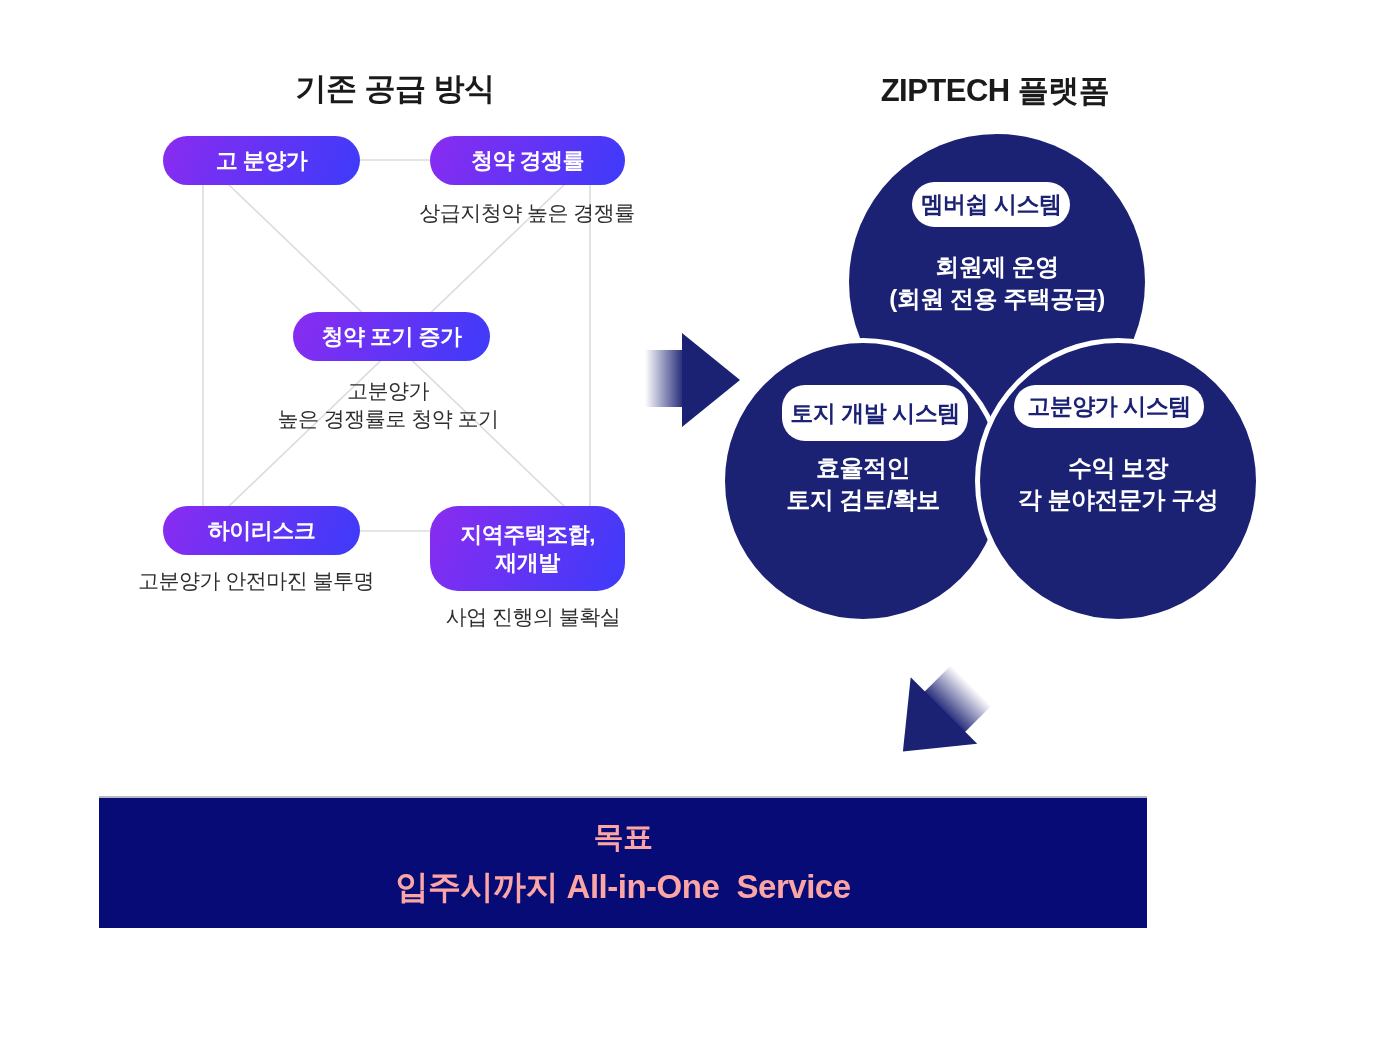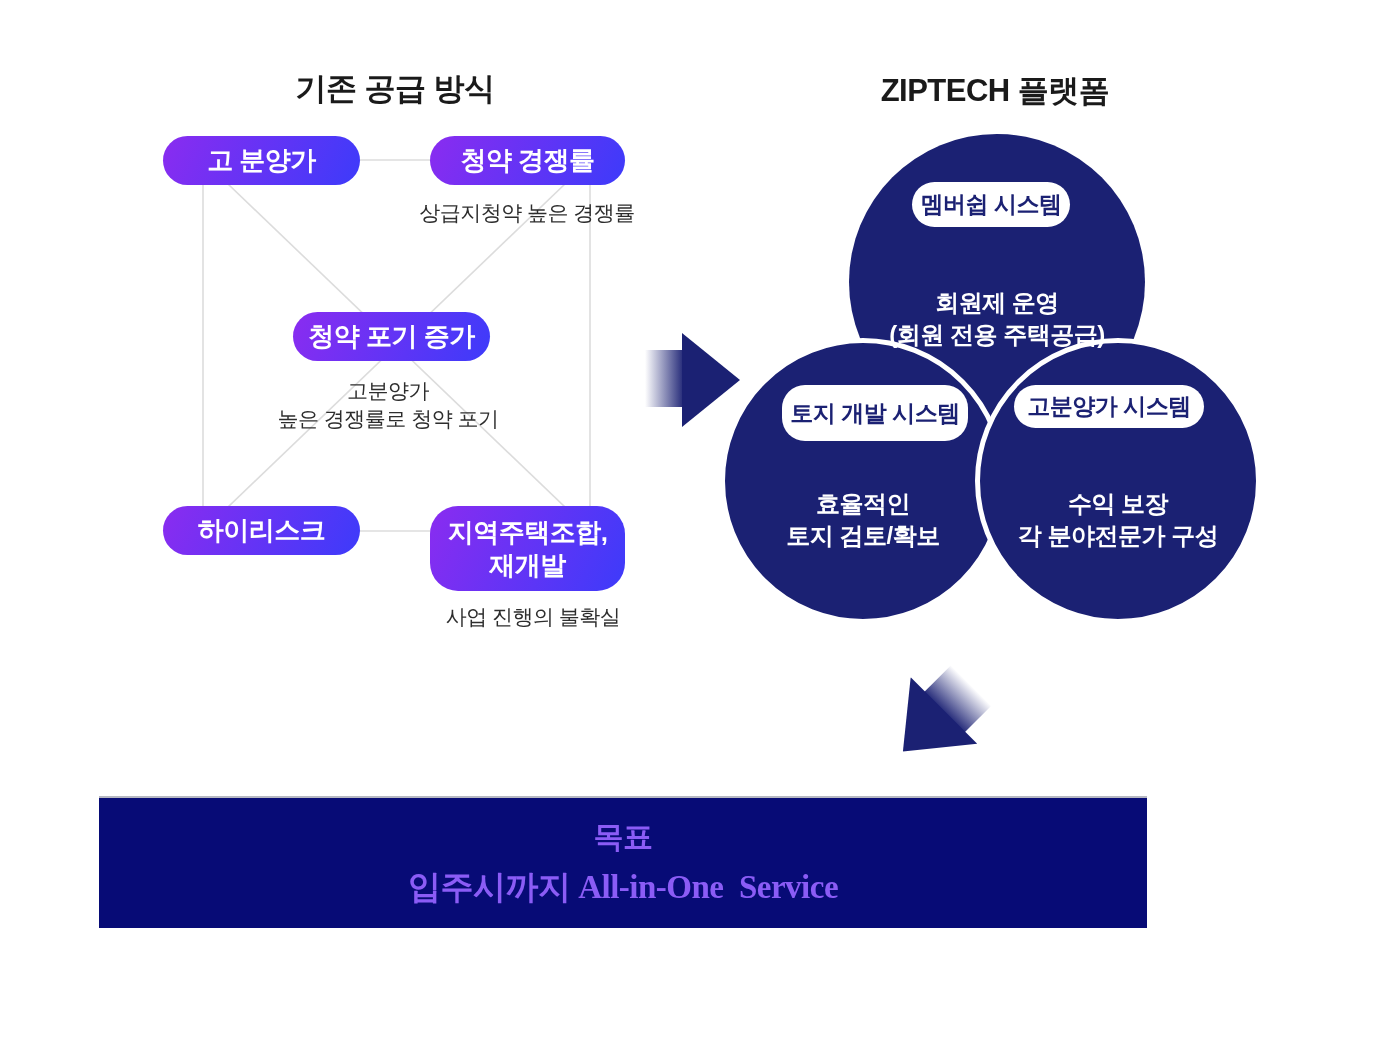--- a/index.html
+++ b/index.html
@@ -32,21 +32,21 @@
   .net{position:absolute;left:0;top:0;}
   .net line{stroke:var(--line-gray);stroke-width:1.6;}
   .pill{
     position:absolute;
     display:flex;
     align-items:center;
     justify-content:center;
     text-align:center;
     color:#ffffff;
     font-weight:700;
-    font-size:26px;
+    font-size:22px;
     line-height:1.25;
     border-radius:28px;
     white-space:pre-line;
     background:linear-gradient(115deg,var(--pill-grad-start) 0%,var(--pill-grad-end) 100%);
     letter-spacing:-0.5px;
   }
   .desc{
     position:absolute;
     text-align:center;
     font-size:21px;
@@ -77,40 +77,38 @@
   }
   .circle-text{
     position:absolute;
     text-align:center;
     color:#ffffff;
     font-weight:700;
     font-size:24px;
     line-height:1.32;
     letter-spacing:-0.5px;
     z-index:5;
-    margin-top:36px;
   }
   .circle-text span{display:block;}
   .arrow-svg{position:absolute;}
   .arrow-head{fill:var(--navy);}
   .stop-fade{stop-color:var(--navy);stop-opacity:0;}
   .stop-solid{stop-color:var(--navy);stop-opacity:1;}
   .goal-banner{
     position:absolute;
     left:99px;top:798px;
     width:1048px;height:130px;
     background:var(--banner-navy);
     box-shadow:0 -2px 0 #b6b8c2;
     display:flex;
     flex-direction:column;
     align-items:center;
     justify-content:center;
     gap:7px;
-    color:#8b5cf6;
-    font-family:Liberation Serif, serif;
+    color:#fca5a5;
   }
   .goal-title{font-size:30px;font-weight:800;letter-spacing:-0.5px;}
   .goal-subtitle{font-size:33px;font-weight:800;white-space:pre-wrap;letter-spacing:-0.5px;}
   .z2{z-index:2;}
 </style>
 </head>
 <body>
 
 <div class="stage">
 
@@ -128,20 +126,21 @@
   <div class="pill z2" style="left:163px;top:136px;width:197px;height:49px;">고 분양가</div>
   <div class="pill z2" style="left:430px;top:136px;width:195px;height:49px;">청약 경쟁률</div>
   <div class="pill z2" style="left:293px;top:312px;width:197px;height:49px;">청약 포기 증가</div>
   <div class="pill z2" style="left:163px;top:506px;width:197px;height:49px;">하이리스크</div>
   <div class="pill z2" style="left:430px;top:506px;width:195px;height:85px;">지역주택조합,
 재개발</div>
 
   <div class="desc z2" style="left:402px;top:199px;width:250px;">상급지청약 높은 경쟁률</div>
   <div class="desc z2" style="left:238px;top:377px;width:300px;">고분양가
 높은 경쟁률로 청약 포기</div>
+  <div class="desc z2" style="left:121px;top:567px;width:270px;">고분양가 안전마진 불투명</div>
   <div class="desc z2" style="left:418px;top:603px;width:230px;">사업 진행의 불확실</div>
 
   <svg class="arrow-svg" style="left:645px;top:333px;" width="95" height="94" viewBox="0 0 95 94" aria-hidden="true">
     <defs>
       <linearGradient id="tailGrad1" x1="0" y1="0" x2="1" y2="0">
         <stop offset="0" class="stop-fade"></stop>
         <stop offset="1" class="stop-solid"></stop>
       </linearGradient>
     </defs>
     <rect x="0" y="17" width="40" height="57" fill="url(#tailGrad1)"></rect>

